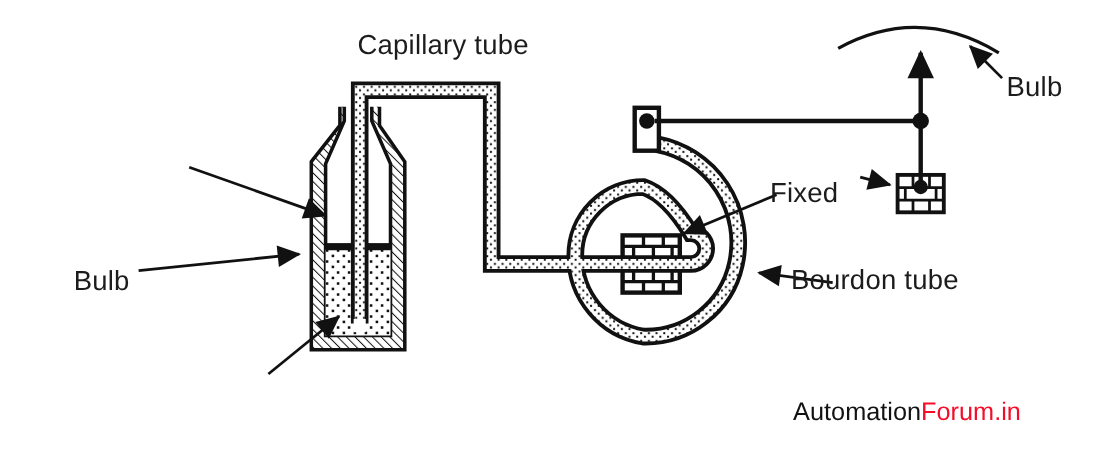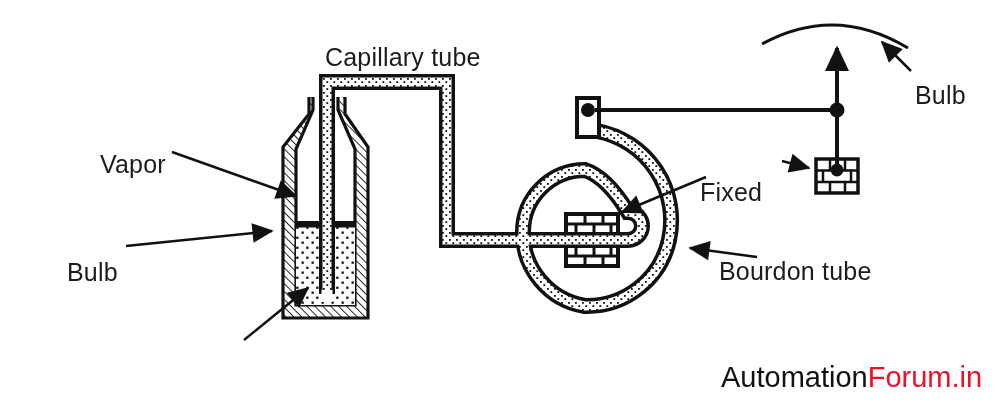--- a/index.html
+++ b/index.html
@@ -4,23 +4,22 @@
 <style>
   html,body{margin:0;padding:0;background:#fff;}
   #stage{
     position:relative;width:998px;height:408px;background:#fff;overflow:hidden;
     font-family:"Liberation Sans",sans-serif;
   }
   #stage svg{position:absolute;left:0;top:0;}
   .lbl{
     position:absolute;font-size:25px;line-height:1;color:#1c1c1c;white-space:nowrap;
     letter-spacing:0.2px;
-    margin-top:16px;
   }
-  .wm{position:absolute;font-size:29px;line-height:1;white-space:nowrap;font-weight:500;}
+  .wm{position:absolute;font-size:23px;line-height:1;white-space:nowrap;font-weight:500;}
   .wm .blk{color:#121212;}
   .wm .red{color:#f30d28;}
 </style>
 </head>
 <body>
 
 <div id="stage">
 
   <svg width="998" height="408" viewBox="0 0 998 408">
     <defs>
@@ -129,21 +128,20 @@
       <line x1="126" y1="246" x2="272" y2="231" marker-end="url(#arr)"></line>
       <line x1="244" y1="340" x2="308" y2="288" marker-end="url(#arr)"></line>
       <line x1="706" y1="177" x2="622" y2="212" marker-end="url(#arr)"></line>
       <line x1="782" y1="161" x2="809" y2="168" marker-end="url(#arr)"></line>
       <line x1="757" y1="257" x2="690" y2="248" marker-end="url(#arr)"></line>
       <line x1="911" y1="71" x2="882" y2="42" marker-end="url(#arr)"></line>
     </g>
   </svg>
 
   <div class="lbl" style="left:325px;top:29px">Capillary tube</div>
-  <div class="lbl" style="left:100px;top:136px">Vapor</div>
   <div class="lbl" style="left:67px;top:244px">Bulb</div>
   <div class="lbl" style="left:700px;top:164px">Fixed</div>
   <div class="lbl" style="left:719px;top:243px">Bourdon tube</div>
   <div class="lbl" style="left:915px;top:67px">Bulb</div>
 
   <div class="wm" style="left:721px;top:363px">
     <span class="blk">Automation</span><span class="red">Forum.in</span>
   </div>
 
 </div>

